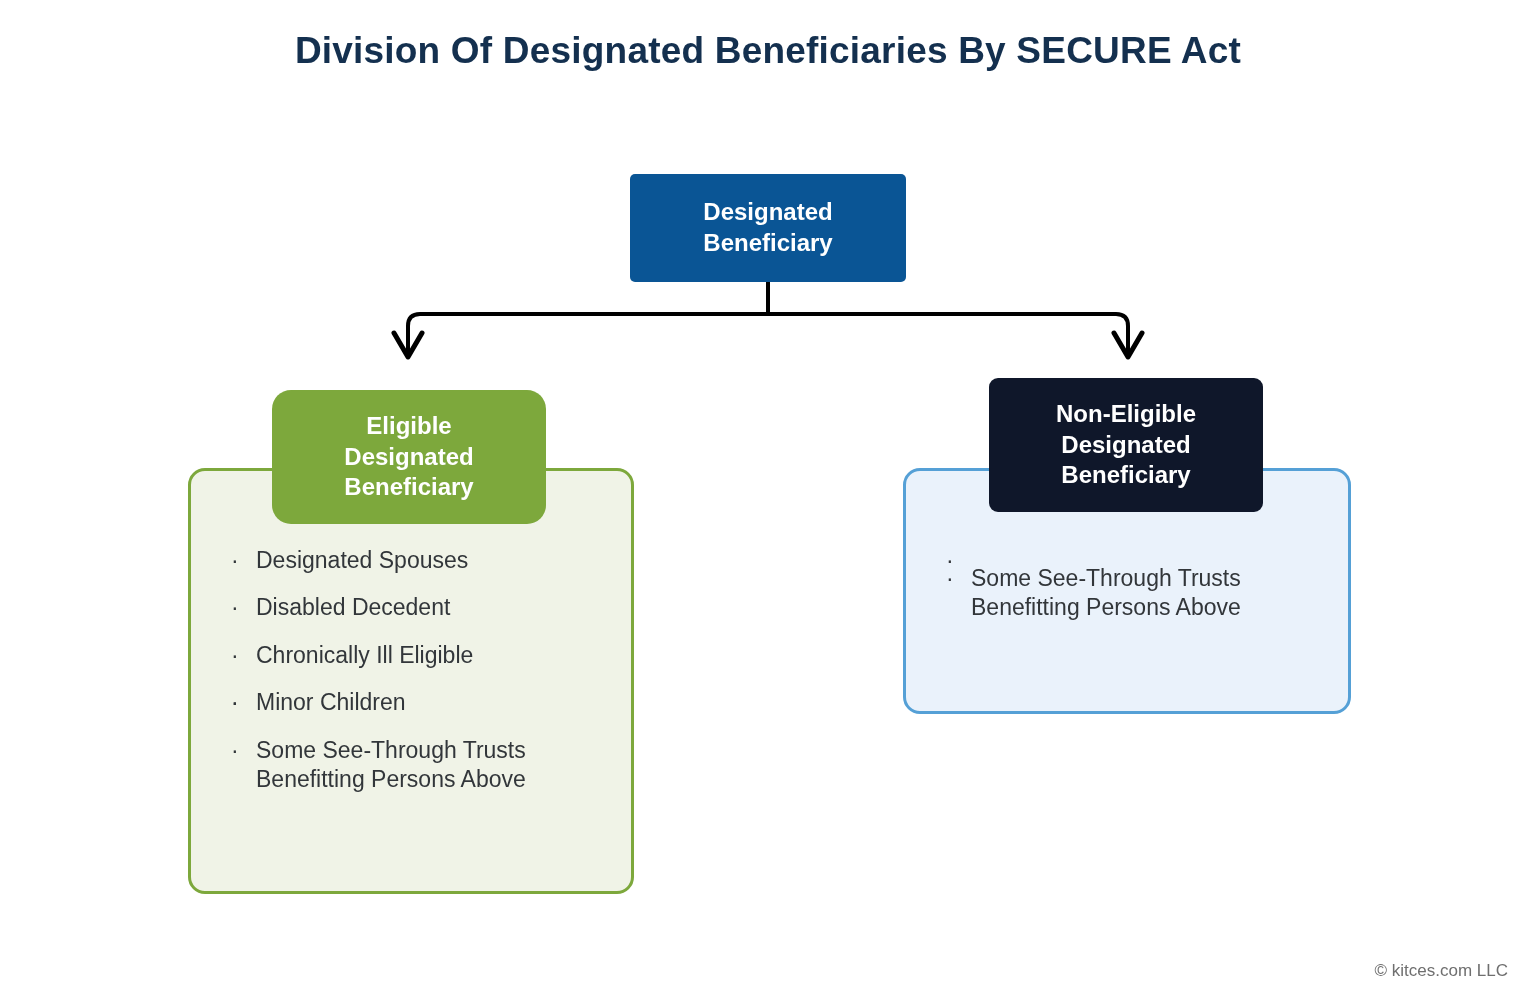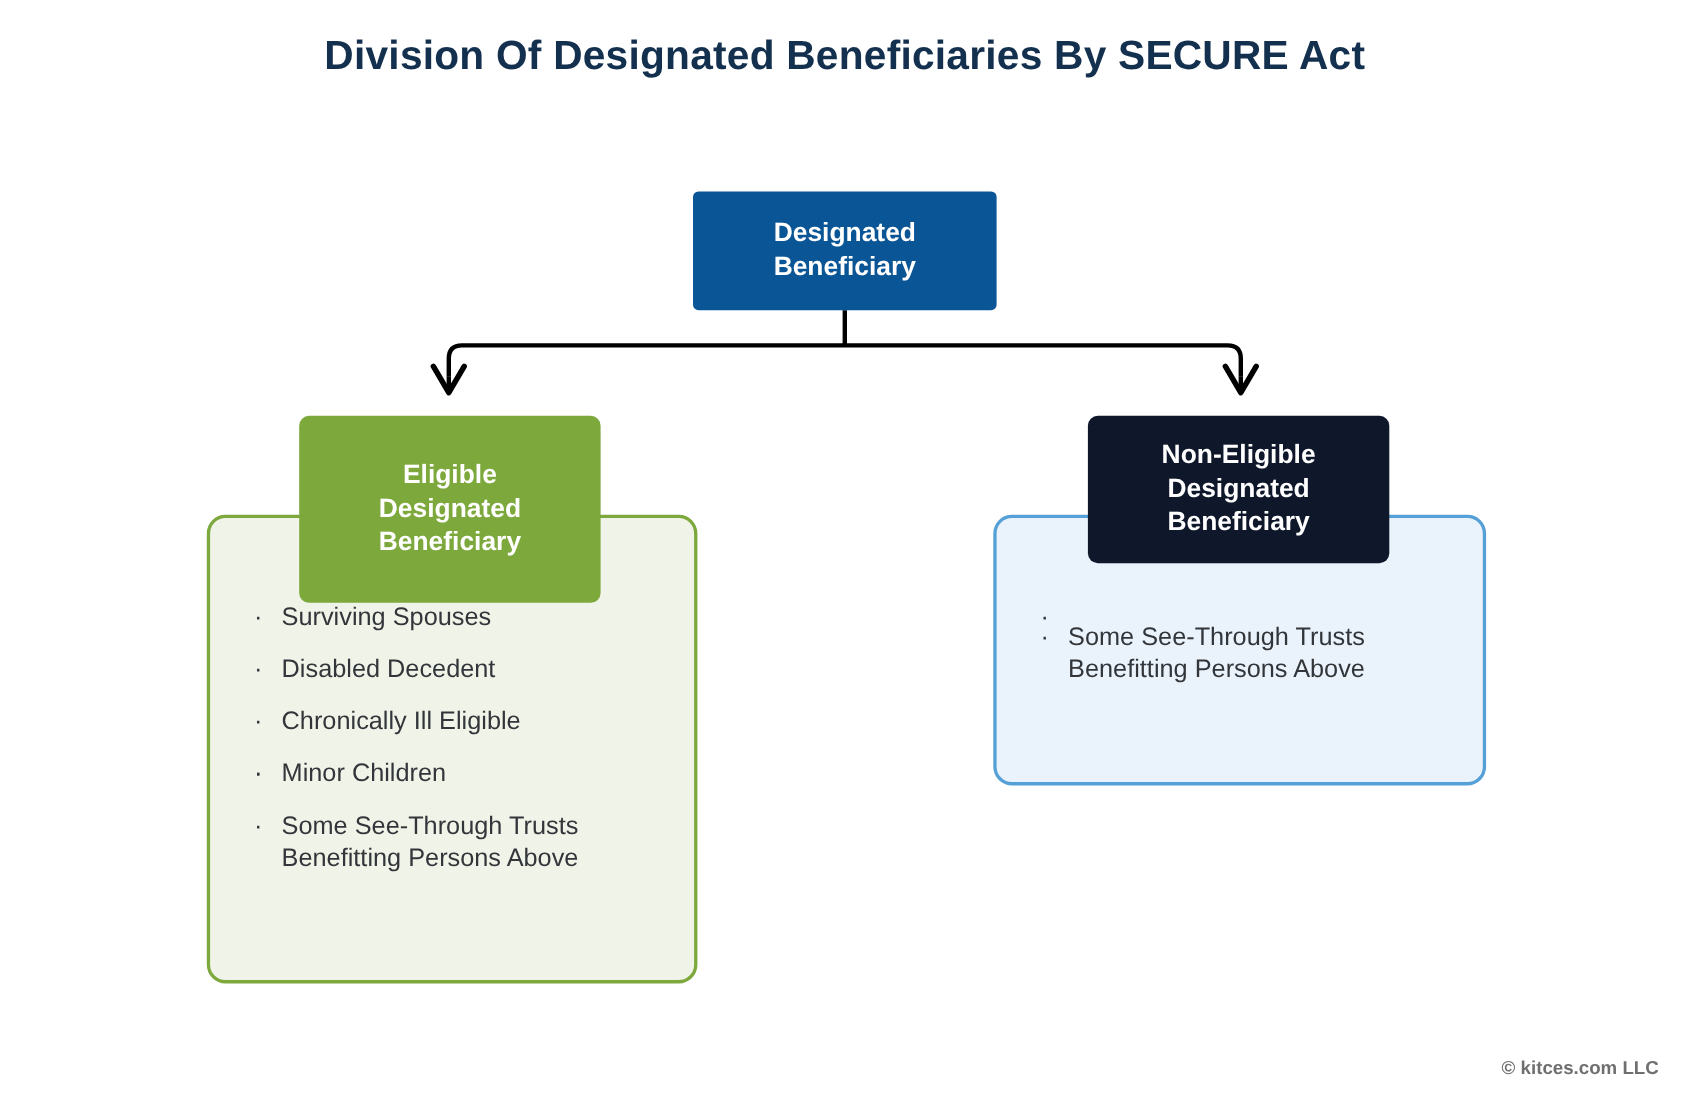--- a/index.html
+++ b/index.html
@@ -90,23 +90,24 @@
   #panel-eligible {
     left: 188px;
     top: 468px;
     width: 446px;
     height: 426px;
     background: #f0f3e7;
     border-color: #7da83c;
   }
   #header-eligible {
     left: 272px;
-    top: 378px;
+    top: 390px;
     width: 274px;
-    height: 170px;
+    height: 134px;
+    border-radius: 19px;
   }
   #header-eligible { background: #7da83c; }
 
   
   #panel-non-eligible {
     left: 903px;
     top: 468px;
     width: 448px;
     height: 246px;
     background: #eaf2fb;
@@ -156,21 +157,20 @@
   }
 
   
   #footer-credit {
     position: absolute;
     right: 28px;
     bottom: 18px;
     font-size: 17px;
     color: #6f6f6f;
     white-space: nowrap;
-    font-weight: bold;
   }
 </style>
 </head>
 <body>
 
 <div id="page-title">Division Of Designated Beneficiaries By SECURE Act</div>
 
 <svg id="connector-svg" viewBox="0 0 1536 999">
 
   <path d="M 768 282 L 768 314" stroke="#000000" stroke-width="4" fill="none"></path>
@@ -193,21 +193,21 @@
 
 <div class="header-box" id="header-eligible">
   <div class="node-text">Eligible
 Designated
 Beneficiary</div>
 </div>
 
 <ul class="bullet-list" id="list-eligible">
   <li class="bullet-item">
     <span class="bullet-dot">·</span>
-    <span>Surviving Spouses</span>
+    <span>Designated Spouses</span>
   </li>
   <li class="bullet-item">
     <span class="bullet-dot">·</span>
     <span>Disabled Decedent</span>
   </li>
   <li class="bullet-item">
     <span class="bullet-dot">·</span>
     <span>Chronically Ill Eligible</span>
   </li>
   <li class="bullet-item">

